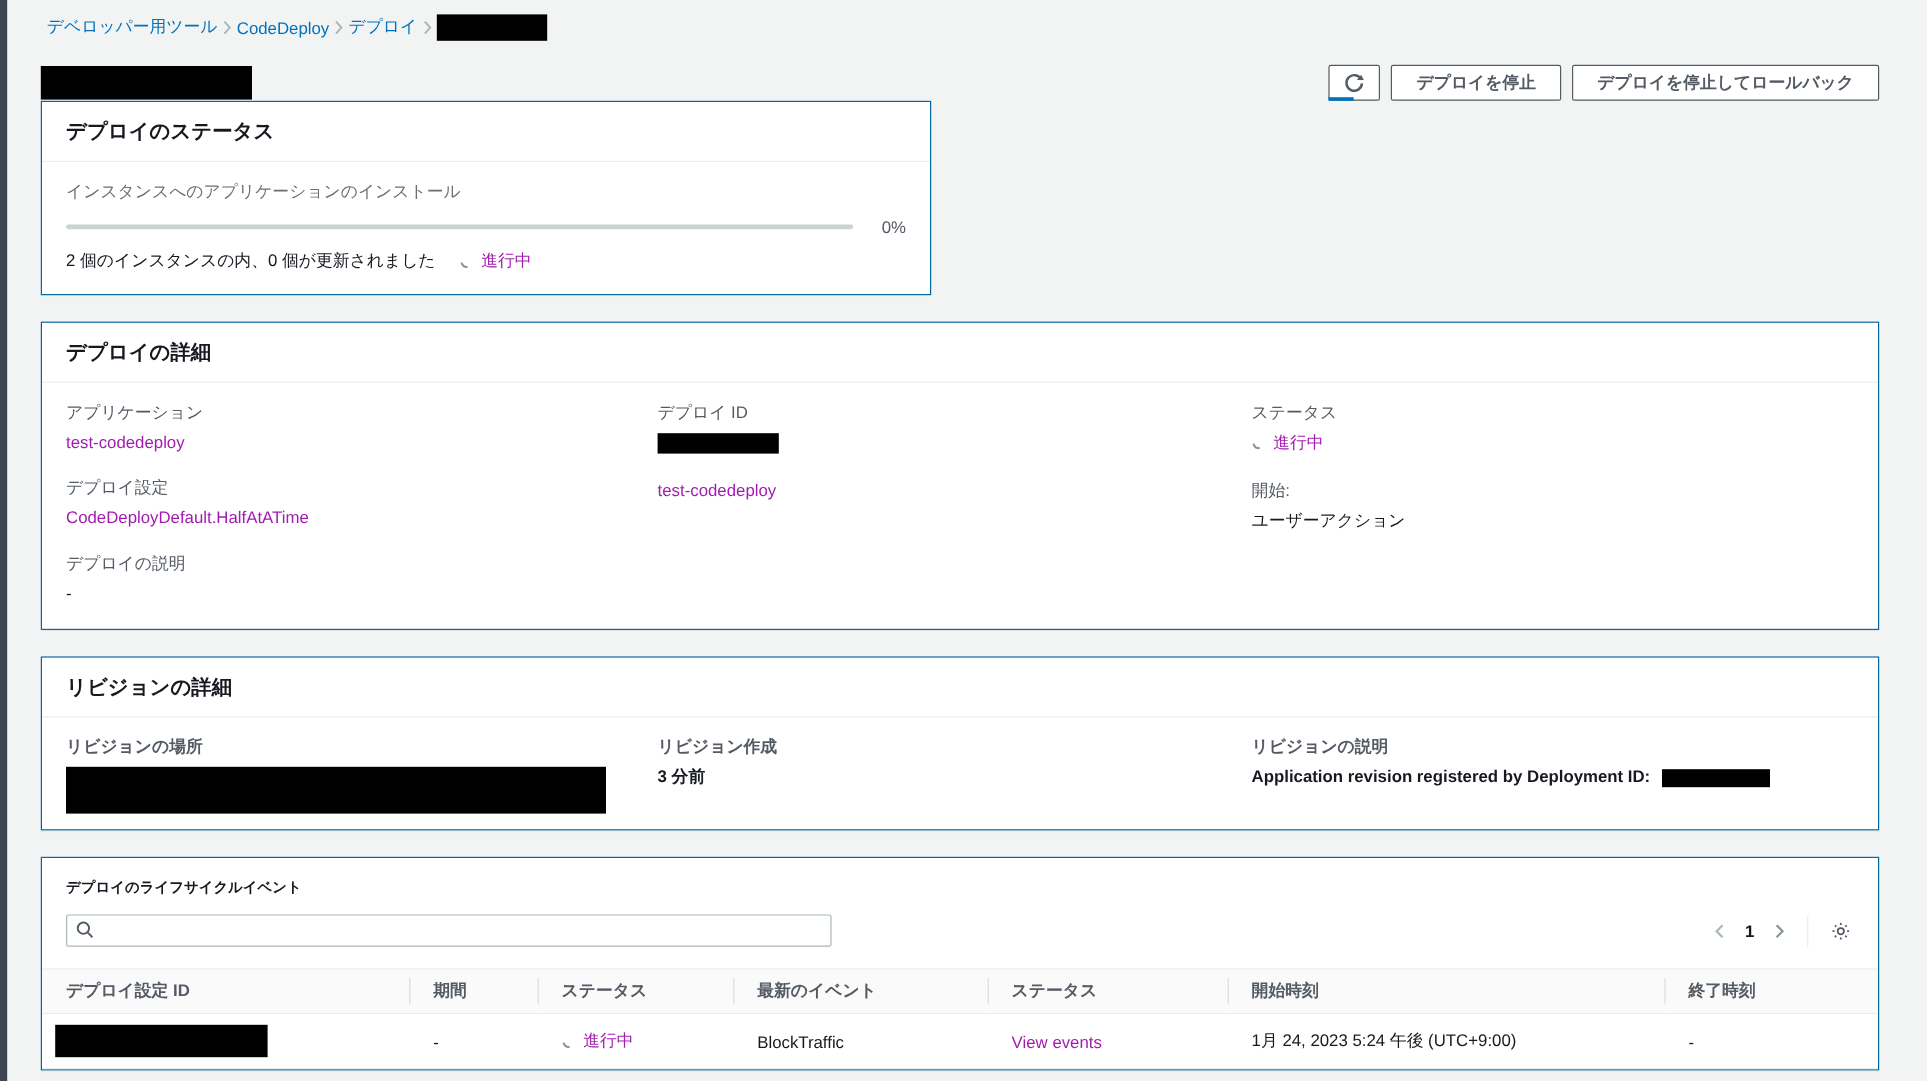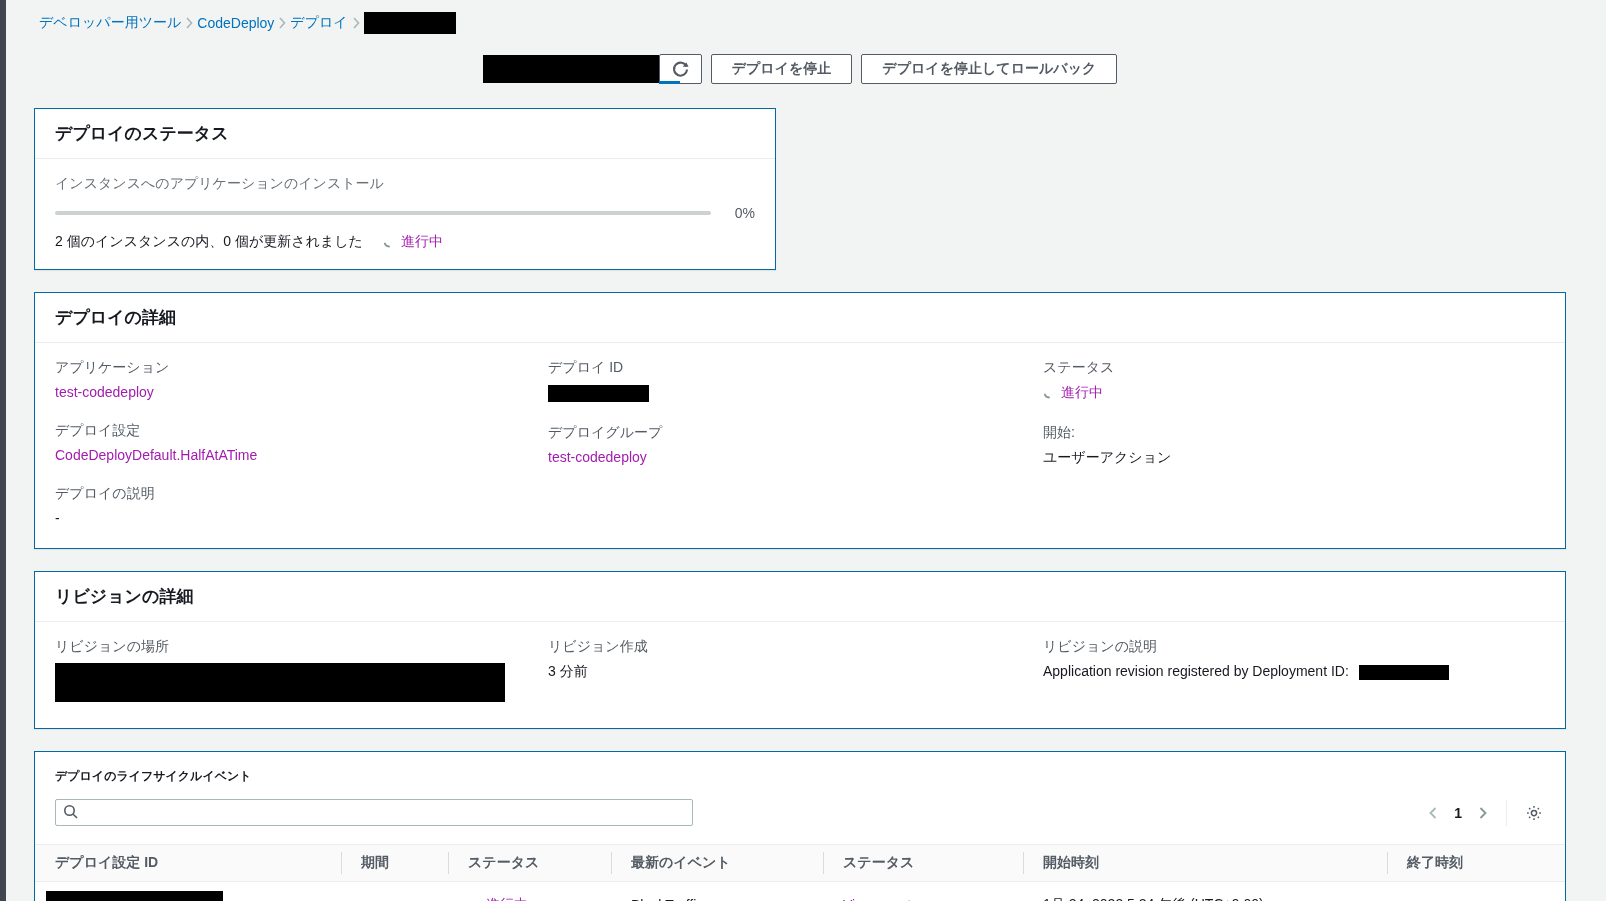--- a/index.html
+++ b/index.html
@@ -11,21 +11,21 @@
   }
   .side-strip { width:6px; background:#3f4650; flex:0 0 6px; }
   .page { flex:1; padding:12px 40px 0 28px; }
 
   
   .breadcrumb { display:flex; align-items:center; gap:4px; margin-left:5px; margin-bottom:20px; }
   .breadcrumb a { color:#0073bb; text-decoration:none; font-size:14px; }
   .crumb-sep { color:#aab7b8; display:inline-flex; }
 
   
-  .title-row { display:flex; align-items:center; justify-content:center; margin-bottom:24px; }
+  .title-row { display:flex; align-items:center; justify-content:space-between; }
   .actions { display:flex; gap:9px; align-items:center; }
   .btn {
     background:#fff; border:1px solid #545b64; border-radius:2px; color:#545b64;
     font-weight:bold; font-size:14px; height:30px; padding:0 20px; cursor:pointer;
     font-family:inherit;
   }
   .btn-icon { width:43px; padding:0; display:flex; align-items:center; justify-content:center; position:relative; }
   .btn-icon .loading-underline { position:absolute; left:-1px; bottom:-1px; width:21px; height:3px; background:#0073bb; }
 
   
@@ -177,21 +177,20 @@
           <div class="label">デプロイの説明</div>
           <div class="value">-</div>
         </div>
       </div>
       <div>
         <div class="field">
           <div class="label">デプロイ ID</div>
           <div class="value"><span class="redacted" style="width:101px;height:17px;"></span></div>
         </div>
         <div class="field">
-          <div class="label">デプロイグループ</div>
           <div class="value"><a href="#" class="link">test-codedeploy</a></div>
         </div>
       </div>
       <div>
         <div class="field">
           <div class="label">ステータス</div>
           <div class="value status-inline">
             <span>
               <svg width="12" height="12" viewBox="0 0 16 16">
                   <path d="M2.4 10 A6 6 0 0 0 8 14" fill="none" stroke="#879596" stroke-width="2.4" stroke-linecap="round"></path>
@@ -205,21 +204,21 @@
           <div class="value">ユーザーアクション</div>
         </div>
       </div>
     </div>
   </section>
 
   <section class="card">
     <div class="card-header">
       <h2>リビジョンの詳細</h2>
     </div>
-    <div class="card-body grid3" style="padding-bottom:16px;">
+    <div class="card-body grid3" style="padding-bottom:3px;font-weight:bold;">
       <div>
         <div class="field" style="margin-bottom:10px;">
           <div class="label">リビジョンの場所</div>
           <div class="value"><span class="redacted" style="width:450px;height:39px;"></span></div>
         </div>
       </div>
       <div>
         <div class="field">
           <div class="label">リビジョン作成</div>
           <div class="value">3 分前</div>

